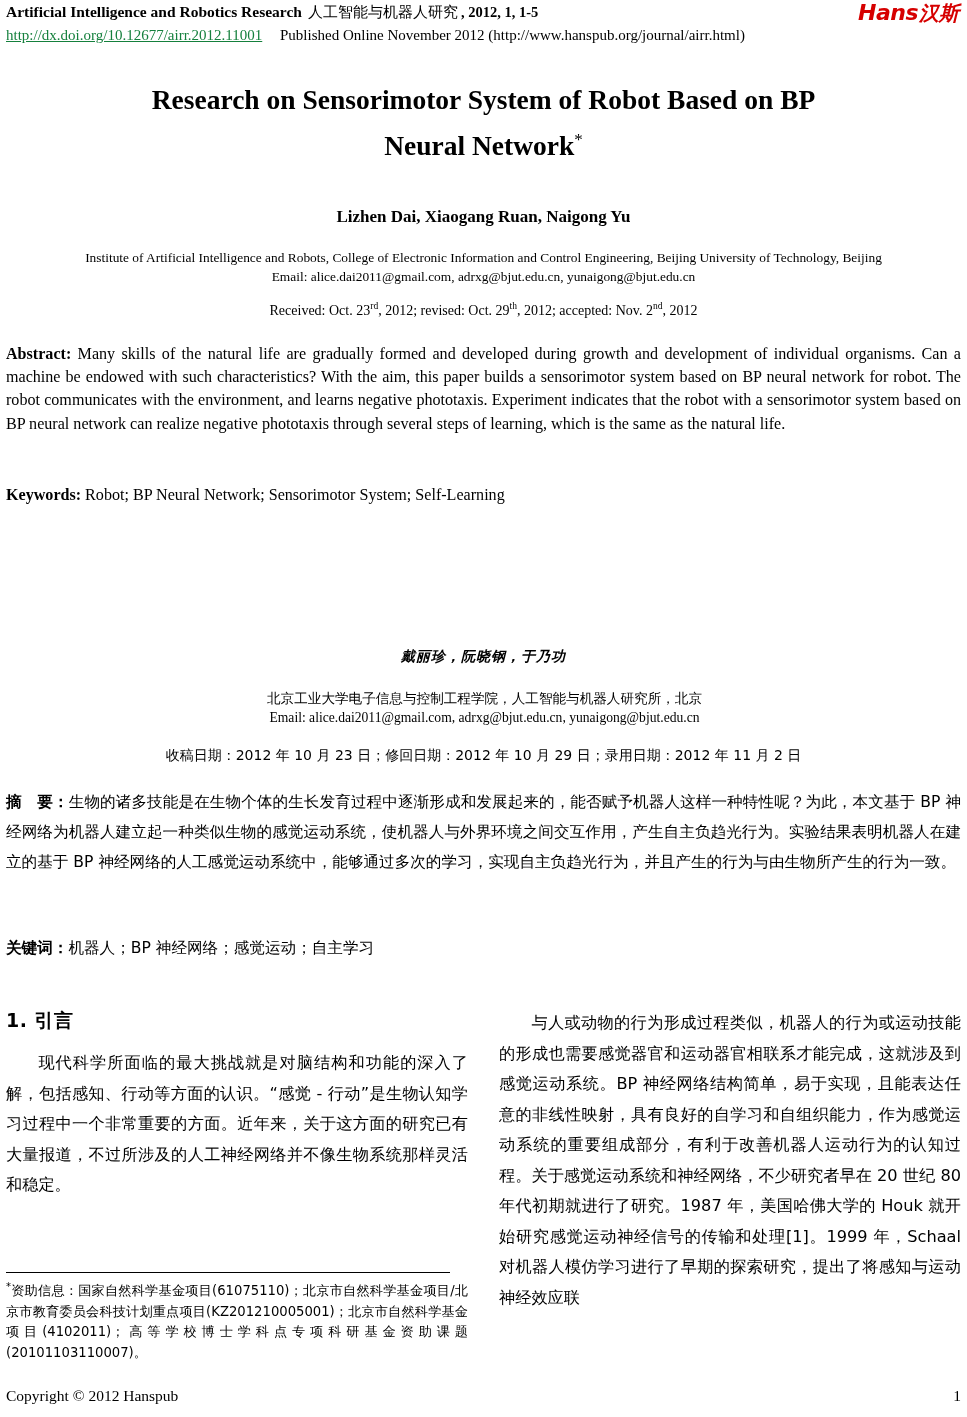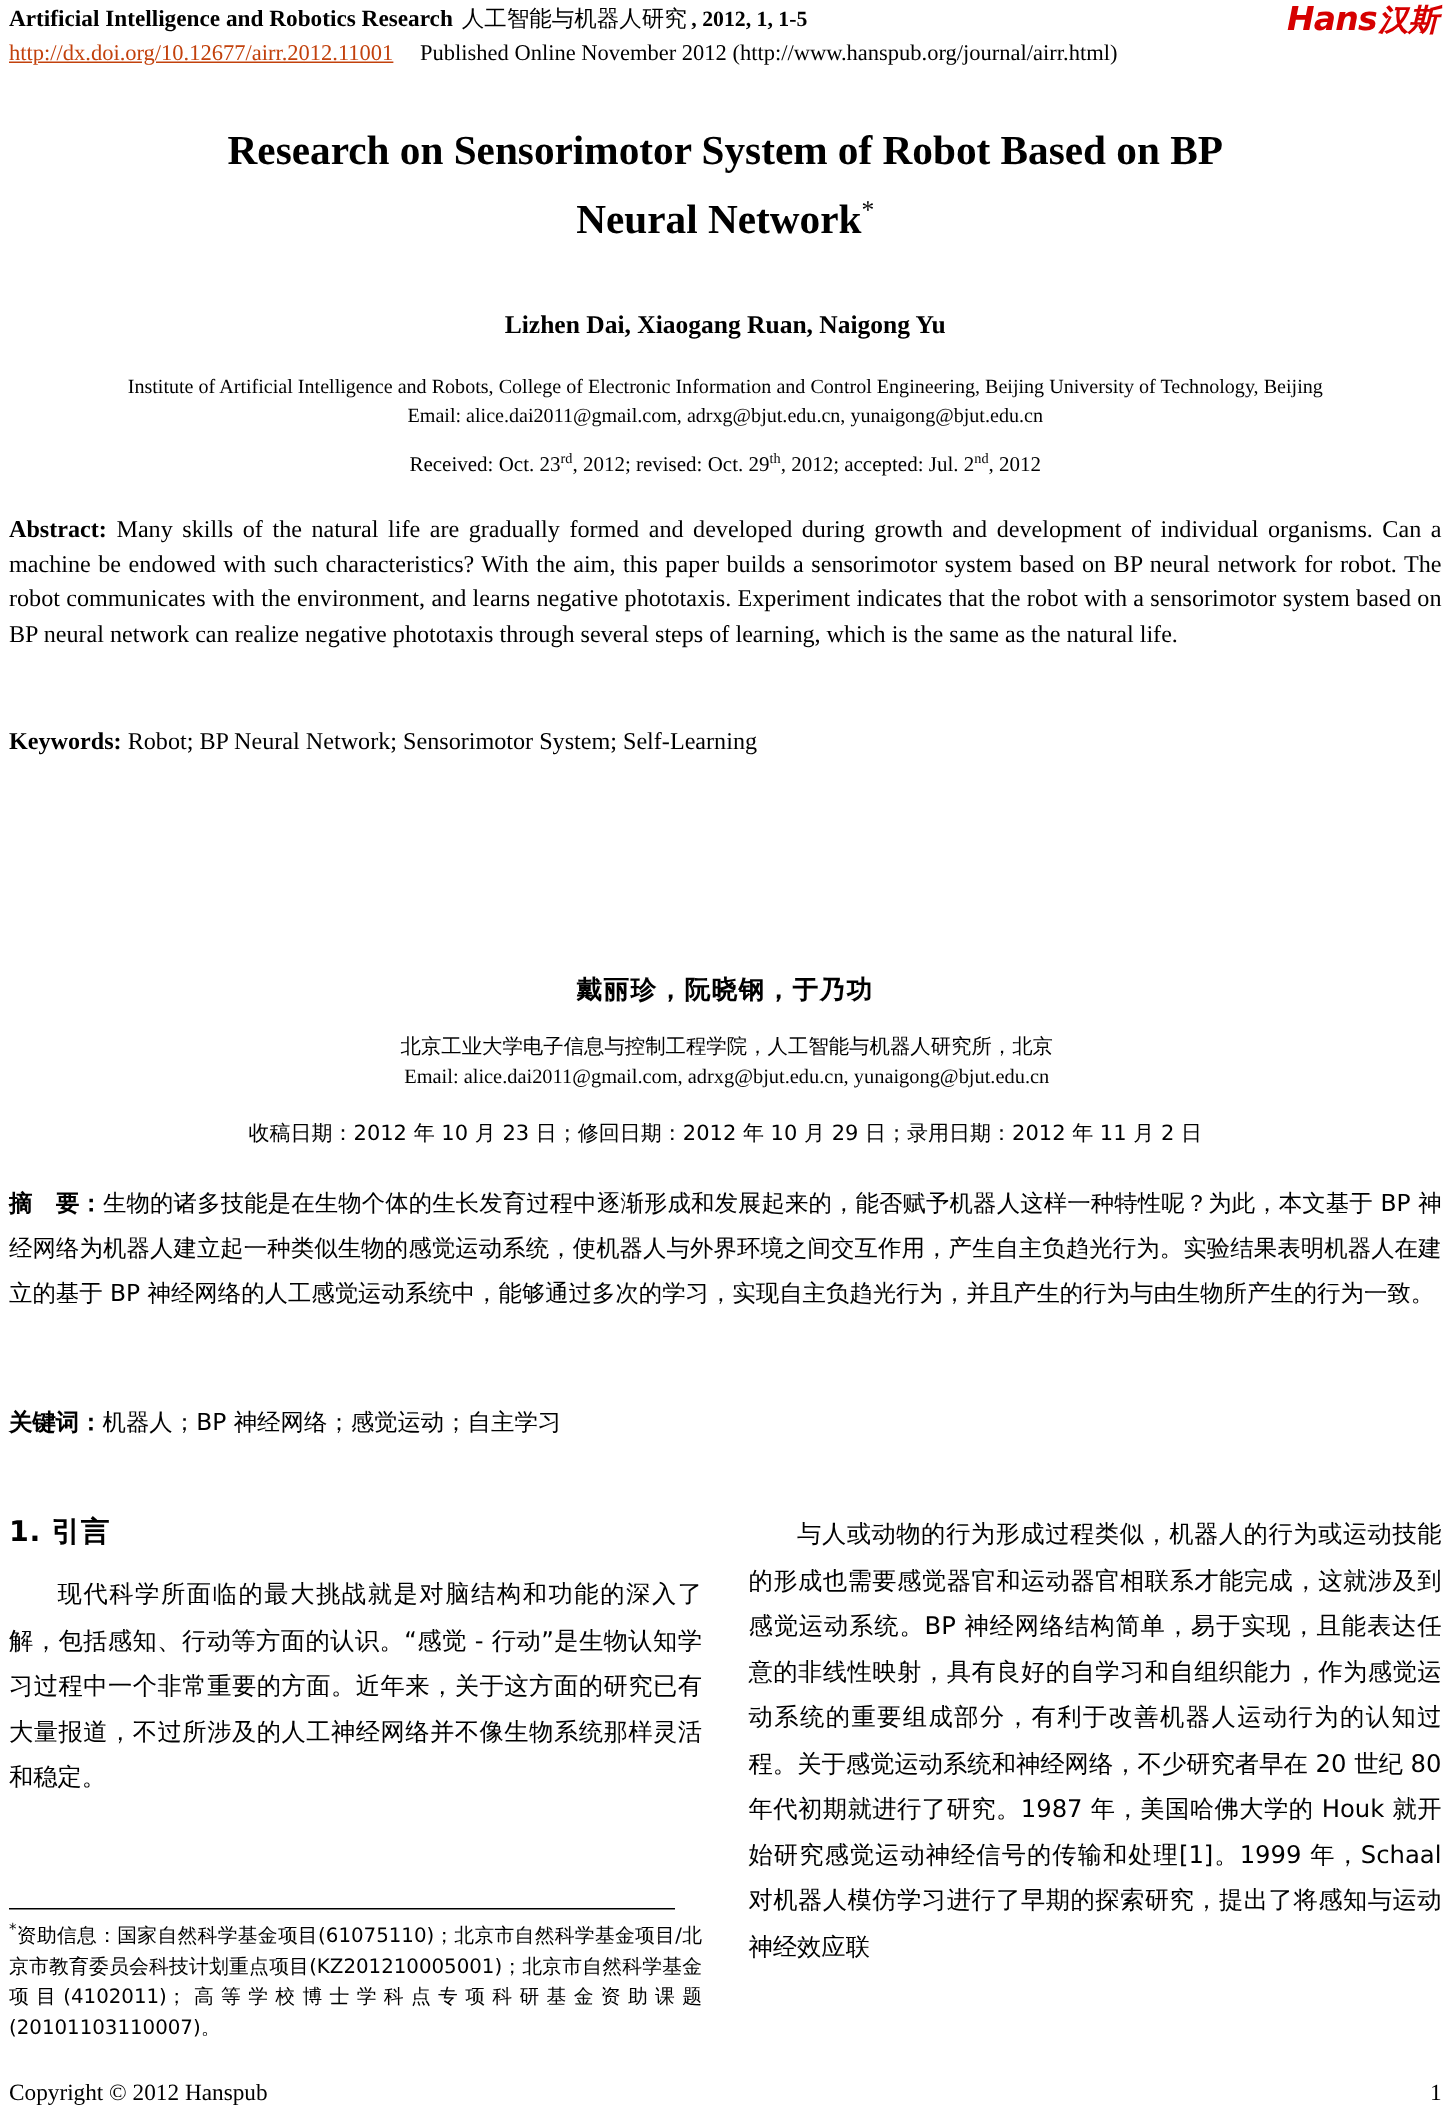--- a/index.html
+++ b/index.html
@@ -76,21 +76,21 @@
     margin-left: 1px;
     font-style: italic;
   }
   .runhead-line2 {
     margin-top: 3px;
     font-size: 15px;
     line-height: 20px;
     white-space: nowrap;
   }
   .doi-link {
-    color: #c2410c;
+    color: #15803d;
     text-decoration: underline;
     font-size: 15px;
   }
   .pub-online {
     margin-left: 14px;
     font-size: 15px;
   }
 
   
   .title-en {
@@ -177,23 +177,24 @@
     font-size: 15px;
     font-family: "Liberation Serif", serif;
   }
   .authors-cn {
     position: absolute;
     left: 0;
     right: 0;
     top: 648px;
     text-align: center;
     font-family: "DejaVu Serif", "Liberation Serif", serif;
-    font-size: 17px;
+    font-size: 14px;
     font-weight: bold;
     letter-spacing: 1px;
+    font-style: italic;
   }
   .affil-cn {
     position: absolute;
     left: 2px;
     right: 0;
     top: 688px;
     text-align: center;
     font-family: "DejaVu Sans", "Liberation Sans", sans-serif;
     font-size: 13.6px;
     line-height: 20px;
@@ -332,21 +333,21 @@
   </div>
 
   <div class="authors-en">Lizhen Dai, Xiaogang Ruan, Naigong Yu</div>
 
   <div class="affil-en">
     <div>Institute of Artificial Intelligence and Robots, College of Electronic Information and Control Engineering, Beijing University of Technology, Beijing</div>
     <div>Email: alice.dai2011@gmail.com, adrxg@bjut.edu.cn, yunaigong@bjut.edu.cn</div>
   </div>
 
   <div class="dates-en">
-    <span>Received: Oct. 23</span><sup>rd</sup><span>, 2012; revised: Oct. 29</span><sup>th</sup><span>, 2012; accepted: Jul. 2</span><sup>nd</sup><span>, 2012</span>
+    <span>Received: Oct. 23</span><sup>rd</sup><span>, 2012; revised: Oct. 29</span><sup>th</sup><span>, 2012; accepted: Nov. 2</span><sup>nd</sup><span>, 2012</span>
   </div>
 
   <div class="abstract-en">
     <span class="lead">Abstract:</span><span> Many skills of the natural life are gradually formed and developed during growth and development of individual organisms. Can a machine be endowed with such characteristics? With the aim, this paper builds a sensorimotor system based on BP neural network for robot. The robot communicates with the environment, and learns negative phototaxis. Experiment indicates that the robot with a sensorimotor system based on BP neural network can realize negative phototaxis through several steps of learning, which is the same as the natural life.</span>
   </div>
 
   <div class="keywords-en">
     <span class="lead">Keywords:</span><span> Robot; BP Neural Network; Sensorimotor System; Self-Learning</span>
   </div>
 

